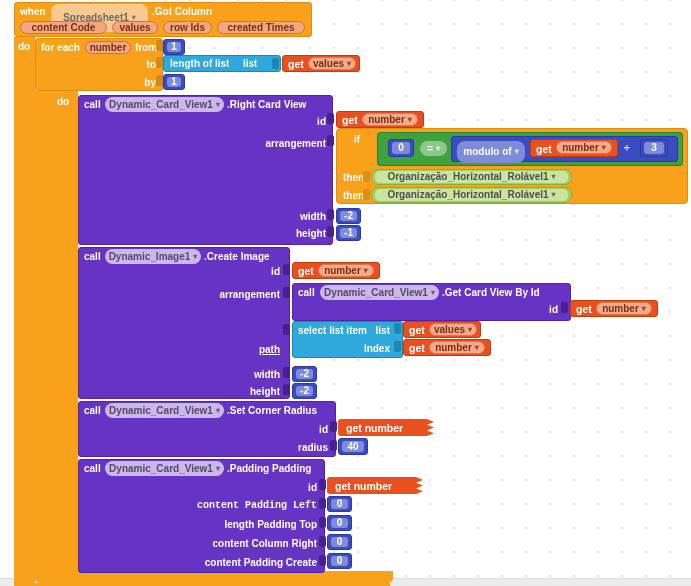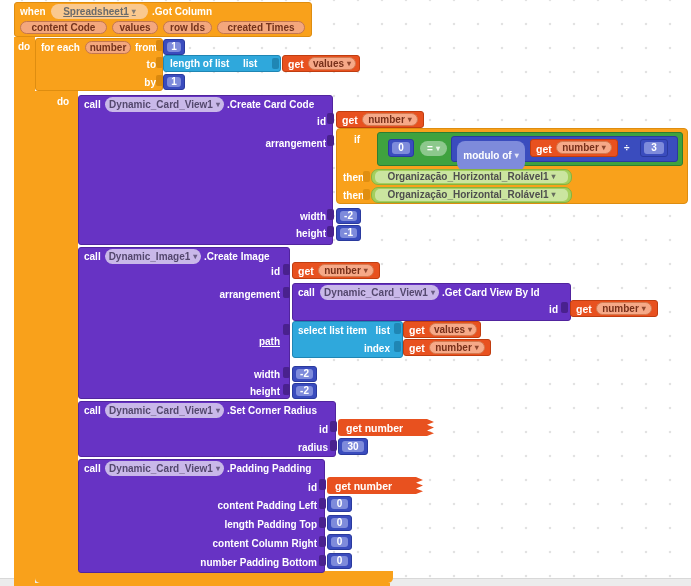--- a/index.html
+++ b/index.html
@@ -46,21 +46,21 @@
 </style>
 </head>
 <body>
 
 <div id="canvas">
 
   <div class="hscroll"></div>
 
   <div class="blk orange-blk" style="left:14px;top:2px;width:298px;height:35px;"></div>
   <div class="lbl" style="left:20px;top:6px;">when</div>
-  <div class="chip chip-dd-orange dd" style="left:51px;top:4px;width:97px;height:15px;text-decoration:underline;">Spreadsheet1</div>
+  <div class="chip chip-dd-orange dd" style="left:51px;top:4px;width:97px;height:28px;">Spreadsheet1</div>
   <div class="lbl" style="left:152px;top:6px;">.Got Column</div>
   <div class="chip chip-param" style="left:20px;top:21px;width:87px;height:13px;">content Code</div>
   <div class="chip chip-param" style="left:112px;top:21px;width:46px;height:13px;">values</div>
   <div class="chip chip-param" style="left:163px;top:21px;width:49px;height:13px;">row Ids</div>
   <div class="chip chip-param" style="left:217px;top:21px;width:88px;height:13px;">created Times</div>
   <div class="blk orange-flat" style="left:14px;top:37px;width:21px;height:549px;border-radius:0;"></div>
   <div class="lbl" style="left:18px;top:41px;">do</div>
   <div class="blk orange-flat" style="left:14px;top:583px;width:376px;height:3px;border-radius:0;"></div>
 
   <div class="blk orange-blk" style="left:35px;top:38px;width:128px;height:53px;"></div>
@@ -85,21 +85,21 @@
   <div class="num" style="left:163px;top:74px;width:22px;height:16px;">
     <div class="nchip">1</div>
   </div>
   <div class="blk orange-flat" style="left:35px;top:91px;width:43px;height:480px;border-radius:0;"></div>
   <div class="lbl" style="left:57px;top:96px;">do</div>
   <div class="blk orange-flat" style="left:35px;top:571px;width:358px;height:12px;border-radius:0 0 5px 5px;"></div>
 
   <div class="blk purple-blk" style="left:78px;top:95px;width:255px;height:150px;"></div>
   <div class="lbl" style="left:84px;top:99px;">call</div>
   <div class="chip chip-lav dd" style="left:105px;top:97px;width:119px;height:15px;">Dynamic_Card_View1</div>
-  <div class="lbl" style="left:227px;top:99px;">.Create Card Code</div>
+  <div class="lbl" style="left:227px;top:99px;">.Right Card View</div>
   <div class="lbl" style="right:365px;top:116px;">id</div>
   <div class="sock sock-p" style="left:327px;top:113px;"></div>
   <div class="blk get-blk" style="left:336px;top:111px;width:88px;height:17px;"></div>
   <div class="lbl lbl-sm" style="left:342px;top:114px;">get</div>
   <div class="chip chip-get dd" style="left:362px;top:113px;width:56px;height:13px;">number</div>
   <div class="lbl" style="right:365px;top:138px;">arrangement</div>
   <div class="sock sock-p" style="left:327px;top:135px;"></div>
   <div class="lbl" style="right:365px;top:211px;">width</div>
   <div class="sock sock-p" style="left:327px;top:209px;"></div>
   <div class="num" style="left:336px;top:208px;width:25px;height:16px;">
@@ -112,21 +112,21 @@
   </div>
 
   <div class="blk orange-blk" style="left:336px;top:128px;width:352px;height:76px;border-radius:4px;"></div>
   <div class="lbl" style="left:354px;top:134px;">if</div>
   <div class="blk logic-blk" style="left:377px;top:132px;width:306px;height:34px;border-color:#2E7D32;"></div>
   <div class="num" style="left:388px;top:139px;width:26px;height:18px;">
     <div class="nchip">0</div>
   </div>
   <div class="chip chip-logic dd" style="left:420px;top:141px;width:27px;height:15px;">=</div>
   <div class="blk math-blk" style="left:451px;top:136px;width:227px;height:26px;"></div>
-  <div class="chip chip-math dd" style="left:457px;top:141px;width:68px;height:30px;">modulo of</div>
+  <div class="chip chip-math dd" style="left:457px;top:141px;width:68px;height:22px;">modulo of</div>
   <div class="blk get-blk" style="left:530px;top:139px;width:88px;height:18px;"></div>
   <div class="lbl lbl-sm" style="left:536px;top:143px;">get</div>
   <div class="chip chip-get dd" style="left:556px;top:141px;width:56px;height:13px;">number</div>
   <div class="lbl" style="left:624px;top:142px;">÷</div>
   <div class="num" style="left:640px;top:139px;width:28px;height:18px;">
     <div class="nchip">3</div>
   </div>
   <div class="lbl" style="left:343px;top:172px;">then</div>
   <div class="sock sock-o" style="left:363px;top:171px;background:#E08E10;"></div>
   <div class="blk comp-blk" style="left:371px;top:169px;width:201px;height:16px;"></div>
@@ -151,21 +151,21 @@
   <div class="blk purple-blk" style="left:292px;top:283px;width:279px;height:38px;"></div>
   <div class="lbl" style="left:298px;top:287px;">call</div>
   <div class="chip chip-lav dd" style="left:320px;top:285px;width:119px;height:15px;">Dynamic_Card_View1</div>
   <div class="lbl" style="left:442px;top:287px;">.Get Card View By Id</div>
   <div class="lbl" style="right:133px;top:304px;">id</div>
   <div class="sock sock-p" style="left:561px;top:302px;"></div>
   <div class="blk get-blk" style="left:570px;top:300px;width:88px;height:17px;"></div>
   <div class="lbl lbl-sm" style="left:576px;top:303px;">get</div>
   <div class="chip chip-get dd" style="left:596px;top:302px;width:56px;height:13px;">number</div>
 
-  <div class="lbl" style="right:411px;top:336px;text-decoration:underline;">path</div>
+  <div class="lbl" style="right:411px;top:344px;text-decoration:underline;">path</div>
   <div class="sock sock-p" style="left:283px;top:324px;"></div>
 
   <div class="blk list-blk" style="left:292px;top:321px;width:111px;height:37px;border-color:var(--list-sock);"></div>
   <div class="lbl" style="left:298px;top:325px;">select list item</div>
   <div class="lbl" style="right:301px;top:325px;">list</div>
   <div class="sock sock-b" style="left:394px;top:323px;"></div>
   <div class="blk get-blk" style="left:403px;top:321px;width:78px;height:17px;"></div>
   <div class="lbl lbl-sm" style="left:409px;top:324px;">get</div>
   <div class="chip chip-get dd" style="left:429px;top:323px;width:48px;height:13px;">values</div>
   <div class="lbl" style="right:301px;top:343px;">index</div>
@@ -188,45 +188,45 @@
   <div class="blk purple-blk" style="left:78px;top:401px;width:258px;height:56px;"></div>
   <div class="lbl" style="left:84px;top:405px;">call</div>
   <div class="chip chip-lav dd" style="left:105px;top:403px;width:119px;height:15px;">Dynamic_Card_View1</div>
   <div class="lbl" style="left:227px;top:405px;">.Set Corner Radius</div>
   <div class="lbl" style="right:363px;top:424px;">id</div>
   <div class="sock sock-p" style="left:330px;top:421px;"></div>
   <div class="collapsed" style="left:338px;top:419px;width:88px;height:17px;">get number</div>
   <div class="lbl" style="right:363px;top:442px;">radius</div>
   <div class="sock sock-p" style="left:330px;top:440px;"></div>
   <div class="num" style="left:338px;top:438px;width:30px;height:17px;">
-    <div class="nchip">30</div>
+    <div class="nchip">40</div>
   </div>
 
   <div class="blk purple-blk" style="left:78px;top:459px;width:247px;height:114px;"></div>
   <div class="lbl" style="left:84px;top:463px;">call</div>
   <div class="chip chip-lav dd" style="left:105px;top:461px;width:119px;height:15px;">Dynamic_Card_View1</div>
   <div class="lbl" style="left:227px;top:463px;">.Padding Padding</div>
   <div class="lbl" style="right:374px;top:482px;">id</div>
   <div class="sock sock-p" style="left:319px;top:479px;"></div>
   <div class="collapsed" style="left:327px;top:477px;width:88px;height:17px;">get number</div>
 
-  <div class="lbl" style="right:374px;top:500px;">content Padding Left</div>
+  <div class="lbl" style="right:374px;top:500px;font-family:Liberation Mono, monospace;">content Padding Left</div>
   <div class="sock sock-p" style="left:319px;top:498px;"></div>
   <div class="num" style="left:327px;top:496px;width:25px;height:16px;">
     <div class="nchip">0</div>
   </div>
   <div class="lbl" style="right:374px;top:519px;">length Padding Top</div>
   <div class="sock sock-p" style="left:319px;top:517px;"></div>
   <div class="num" style="left:327px;top:515px;width:25px;height:16px;">
     <div class="nchip">0</div>
   </div>
   <div class="lbl" style="right:374px;top:538px;">content Column Right</div>
   <div class="sock sock-p" style="left:319px;top:536px;"></div>
   <div class="num" style="left:327px;top:534px;width:25px;height:16px;">
     <div class="nchip">0</div>
   </div>
-  <div class="lbl" style="right:374px;top:557px;">number Padding Bottom</div>
+  <div class="lbl" style="right:374px;top:557px;">content Padding Create</div>
   <div class="sock sock-p" style="left:319px;top:555px;"></div>
   <div class="num" style="left:327px;top:553px;width:25px;height:16px;">
     <div class="nchip">0</div>
   </div>
 
 </div>
 
 </body></html>

